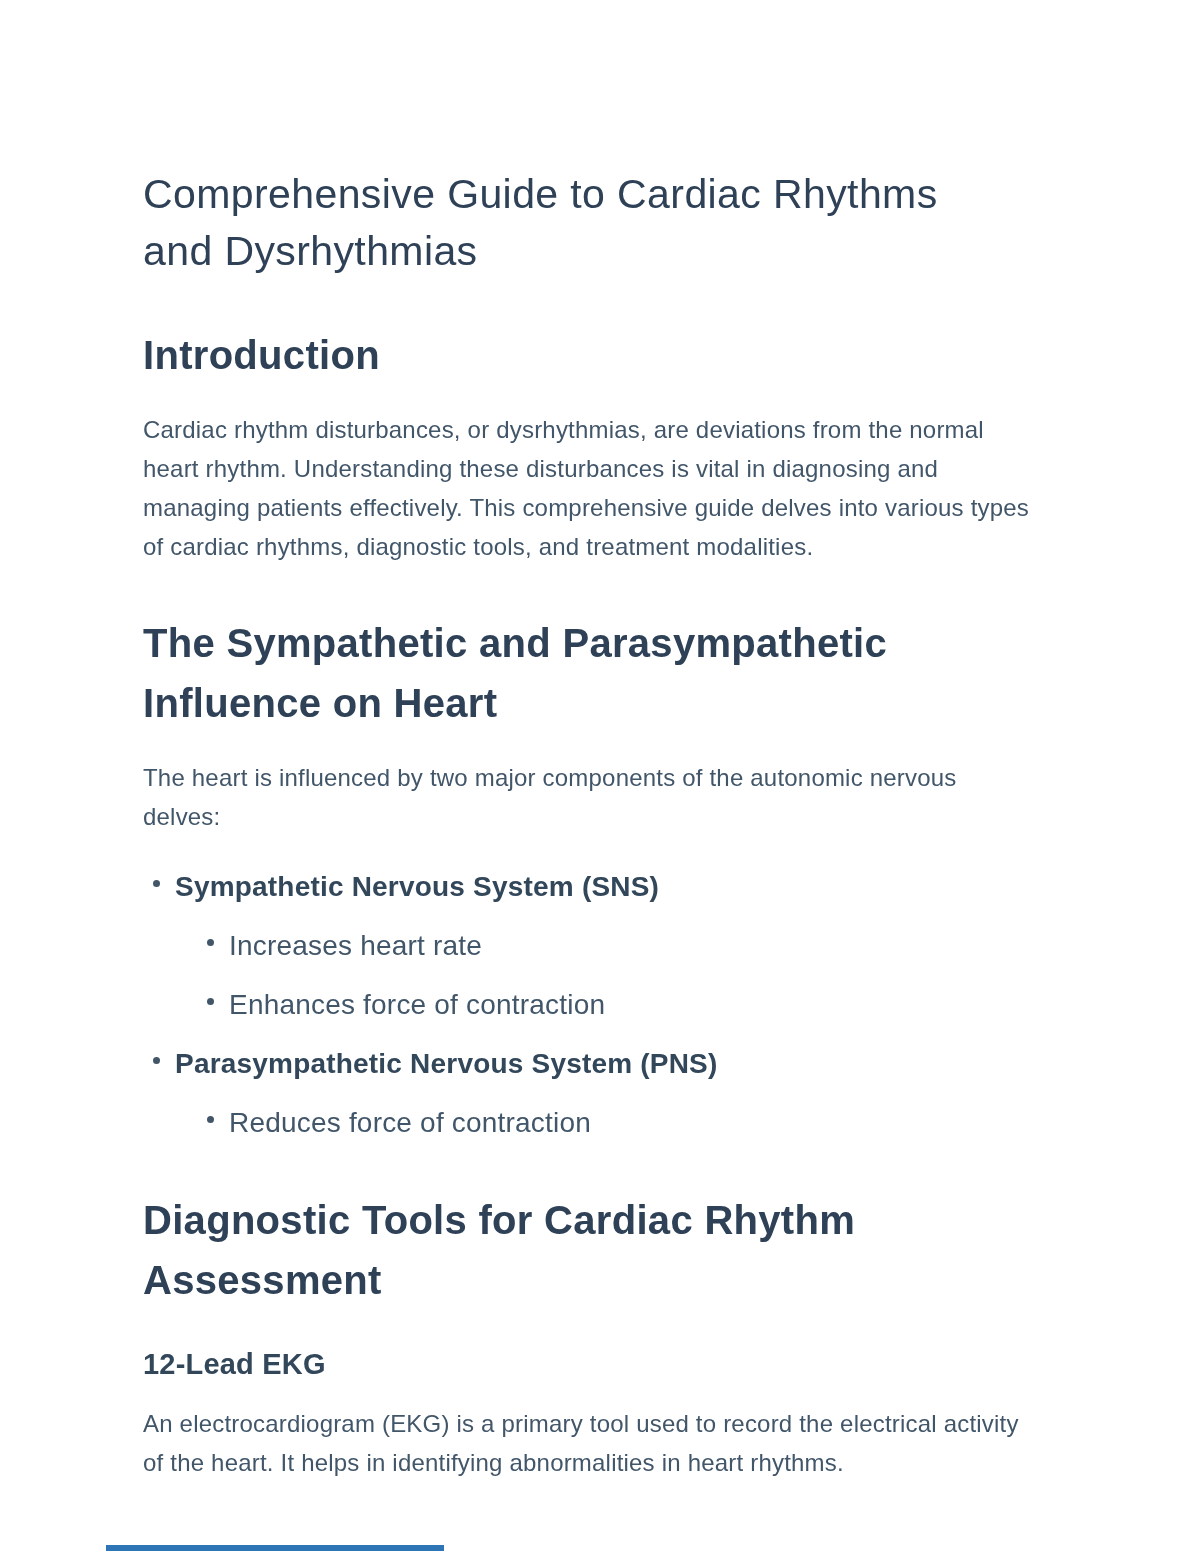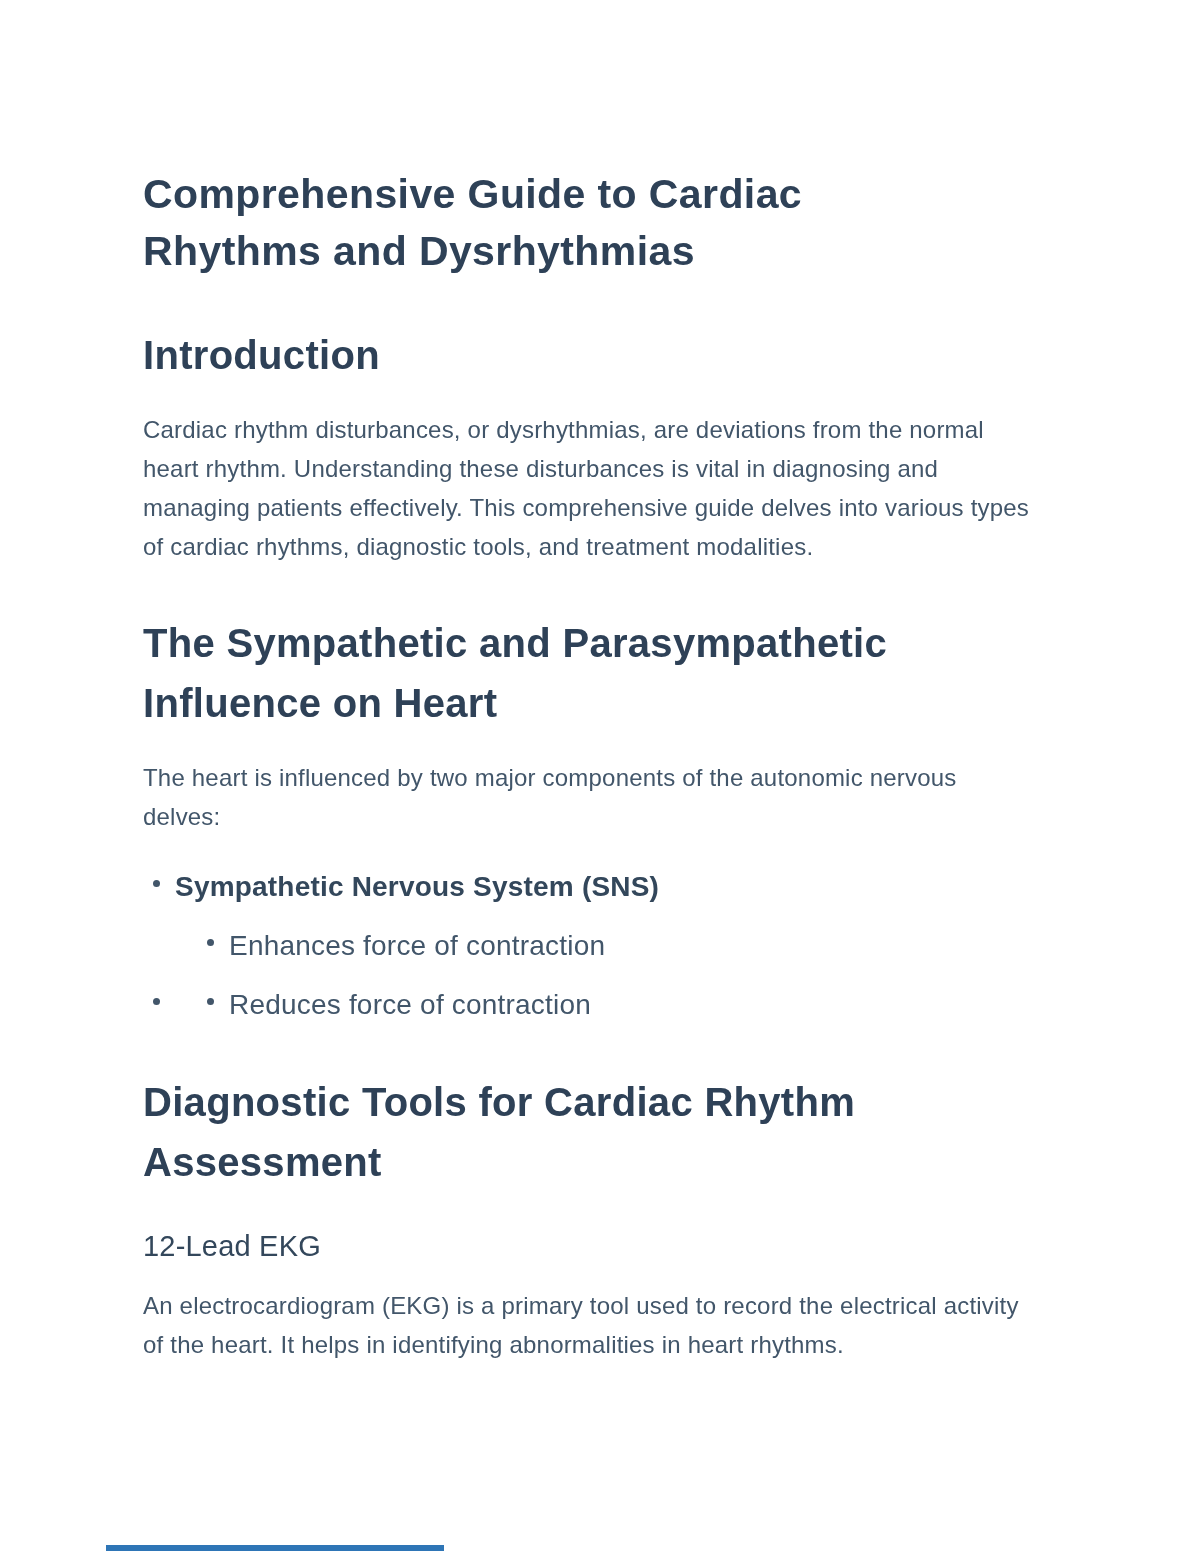--- a/index.html
+++ b/index.html
@@ -20,38 +20,38 @@
     width: 1200px;
     height: 1553px;
     padding: 166px 143px 0 143px;
     position: relative;
   }
   h1.doc-title {
     margin: 0 0 44px 0;
     max-width: 820px;
     font-size: 41px;
     line-height: 1.38;
-    font-weight: bold;
+    font-weight: normal;
     letter-spacing: 0.4px;
     color: #2e4157;
   }
   h2.sec-heading {
     margin: 46px 0 26px 0;
     max-width: 920px;
     font-size: 40px;
     line-height: 1.5;
     font-weight: bold;
     letter-spacing: 0.3px;
     color: #2e4157;
   }
   h3.sub-heading {
     margin: 34px 0 20px 0;
     font-size: 29px;
     line-height: 1.4;
-    font-weight: normal;
+    font-weight: bold;
     letter-spacing: 0.2px;
     color: #33475b;
   }
   p.body-text {
     margin: 0 0 30px 0;
     max-width: 895px;
     font-size: 24px;
     line-height: 1.62;
     letter-spacing: 0.2px;
     color: #42566a;
@@ -110,24 +110,26 @@
   <p class="body-text">Cardiac rhythm disturbances, or dysrhythmias, are deviations from the normal heart rhythm. Understanding these disturbances is vital in diagnosing and managing patients effectively. This comprehensive guide delves into various types of cardiac rhythms, diagnostic tools, and treatment modalities.</p>
 
   <h2 class="sec-heading">The Sympathetic and Parasympathetic Influence on Heart</h2>
 
   <p class="body-text">The heart is influenced by two major components of the autonomic nervous delves:</p>
 
   <ul class="bullets">
     <li>
       <span class="bold-label">Sympathetic Nervous System (SNS)</span>
       <ul>
+        <li>Increases heart rate</li>
         <li>Enhances force of contraction</li>
       </ul>
     </li>
     <li>
+      <span class="bold-label">Parasympathetic Nervous System (PNS)</span>
       <ul>
         <li>Reduces force of contraction</li>
       </ul>
     </li>
   </ul>
 
   <h2 class="sec-heading">Diagnostic Tools for Cardiac Rhythm Assessment</h2>
 
   <h3 class="sub-heading">12-Lead EKG</h3>
 

